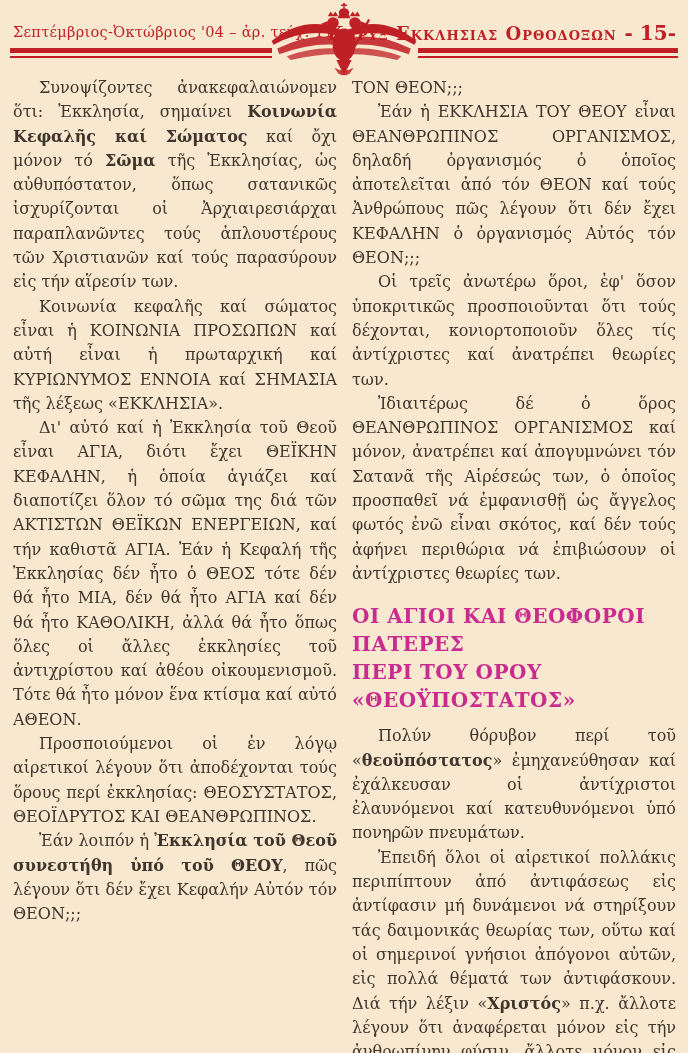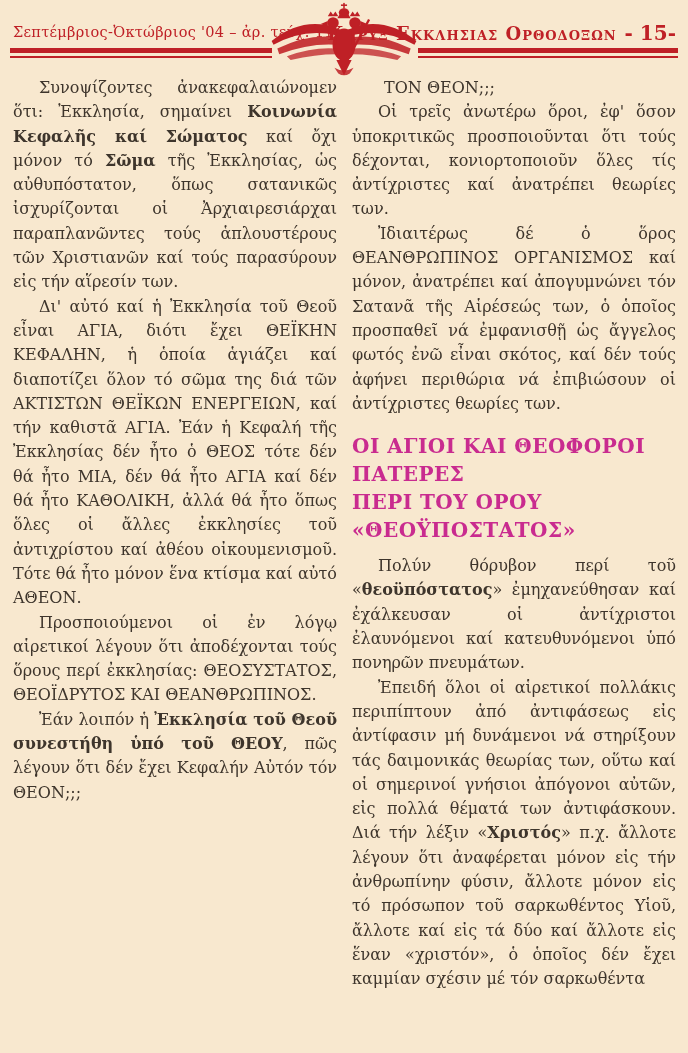--- a/index.html
+++ b/index.html
@@ -34,21 +34,21 @@
   
   .content{
     display:flex;gap:15px;padding:14px 12px 0 13px;
   }
   .col{flex:1 1 0;min-width:0;}
   p.body-para{
     margin:0;color:var(--ink,#3e352c);
     font-size:16px;line-height:24.3px;
     text-align:justify;text-indent:26px;
   }
-  p.body-para.no-indent{text-indent:0;margin-left:32px;}
+  p.body-para.no-indent{text-indent:0;}
   p.body-para b{font-weight:bold;}
   h2.col-heading{
     margin:16px 0 10px 0;
     color:var(--magenta,#c92b8f);
     font-size:20px;line-height:28px;font-weight:bold;
     white-space:pre-line;letter-spacing:.5px;
   }
 </style>
 </head>
 <body>
@@ -95,26 +95,28 @@
         <path d="M140 58 Q112 48 88 50 L88 56 Q110 56 136 62 Z" opacity="0.75"></path>
 
         <rect x="92" y="16" width="2.4" height="56" transform="rotate(28 93 44)"></rect>
       </g>
     </svg>
   </div>
 
   <div class="content">
     <div class="col">
         <p class="body-para"><span>Συνοψίζοντες ἀνακεφαλαιώνομεν ὅτι: Ἐκκλησία, σημαίνει </span><b>Κοινωνία Κεφαλῆς καί Σώματος</b><span> καί ὄχι μόνον τό </span><b>Σῶμα</b><span> τῆς Ἐκκλησίας, ὡς αὐθυπόστατον, ὅπως σατανικῶς ἰσχυρίζονται οἱ Ἀρχιαιρεσιάρχαι παραπλανῶντες τούς ἁπλουστέρους τῶν Χριστιανῶν καί τούς παρασύρουν εἰς τήν αἵρεσίν των.</span></p>
+        <p class="body-para"><span>Κοινωνία κεφαλῆς καί σώματος εἶναι ἡ ΚΟΙΝΩΝΙΑ ΠΡΟΣΩΠΩΝ καί αὐτή εἶναι ἡ πρωταρχική καί ΚΥΡΙΩΝΥΜΟΣ ΕΝΝΟΙΑ καί ΣΗΜΑΣΙΑ τῆς λέξεως «ΕΚΚΛΗΣΙΑ».</span></p>
         <p class="body-para"><span>Δι' αὐτό καί ἡ Ἐκκλησία τοῦ Θεοῦ εἶναι ΑΓΙΑ, διότι ἔχει ΘΕΪΚΗΝ ΚΕΦΑΛΗΝ, ἡ ὁποία ἁγιάζει καί διαποτίζει ὅλον τό σῶμα της διά τῶν ΑΚΤΙΣΤΩΝ ΘΕΪΚΩΝ ΕΝΕΡΓΕΙΩΝ, καί τήν καθιστᾶ ΑΓΙΑ. Ἐάν ἡ Κεφαλή τῆς Ἐκκλησίας δέν ἦτο ὁ ΘΕΟΣ τότε δέν θά ἦτο ΜΙΑ, δέν θά ἦτο ΑΓΙΑ καί δέν θά ἦτο ΚΑΘΟΛΙΚΗ, ἀλλά θά ἦτο ὅπως ὅλες οἱ ἄλλες  ἐκκλησίες τοῦ ἀντιχρίστου καί ἀθέου οἰκουμενισμοῦ. Τότε θά ἦτο μόνον ἕνα κτίσμα καί αὐτό ΑΘΕΟΝ.</span></p>
         <p class="body-para"><span>Προσποιούμενοι οἱ ἐν λόγῳ αἱρετικοί λέγουν ὅτι ἀποδέχονται τούς ὅρους περί ἐκκλησίας: ΘΕΟΣΥΣΤΑΤΟΣ, ΘΕΟΪΔΡΥΤΟΣ ΚΑΙ ΘΕΑΝΘΡΩΠΙΝΟΣ.</span></p>
         <p class="body-para"><span>Ἐάν λοιπόν ἡ </span><b>Ἐκκλησία τοῦ Θεοῦ συνεστήθη  ὑπό τοῦ ΘΕΟΥ</b><span>, πῶς λέγουν ὅτι δέν ἔχει Κεφαλήν Αὐτόν τόν ΘΕΟΝ;;;</span></p>
       </div>
     <div class="col">
         <p class="body-para no-indent"><span>ΤΟΝ ΘΕΟΝ;;;</span></p>
+        <p class="body-para"><span>Ἐάν ἡ ΕΚΚΛΗΣΙΑ ΤΟΥ ΘΕΟΥ εἶναι ΘΕΑΝΘΡΩΠΙΝΟΣ ΟΡΓΑΝΙΣΜΟΣ, δηλαδή ὀργανισμός ὁ ὁποῖος ἀποτελεῖται ἀπό τόν ΘΕΟΝ καί τούς Ἀνθρώπους πῶς λέγουν ὅτι δέν ἔχει ΚΕΦΑΛΗΝ ὁ ὀργανισμός Αὐτός τόν ΘΕΟΝ;;;</span></p>
         <p class="body-para"><span>Οἱ τρεῖς ἀνωτέρω ὅροι, ἐφ' ὅσον ὑποκριτικῶς προσποιοῦνται ὅτι τούς δέχονται, κονιορτοποιοῦν ὅλες τίς ἀντίχριστες καί ἀνατρέπει θεωρίες των.</span></p>
         <p class="body-para"><span>Ἰδιαιτέρως δέ ὁ ὅρος ΘΕΑΝΘΡΩΠΙΝΟΣ ΟΡΓΑΝΙΣΜΟΣ καί μόνον, ἀνατρέπει καί ἀπογυμνώνει τόν Σατανᾶ τῆς Αἱρέσεώς των, ὁ ὁποῖος προσπαθεῖ νά ἐμφανισθῇ ὡς ἄγγελος φωτός ἐνῶ εἶναι σκότος, καί δέν τούς ἀφήνει περιθώρια νά ἐπιβιώσουν οἱ ἀντίχριστες θεωρίες των.</span></p>
         <h2 class="col-heading">ΟΙ ΑΓΙΟΙ ΚΑΙ ΘΕΟΦΟΡΟΙ
 ΠΑΤΕΡΕΣ
 ΠΕΡΙ ΤΟΥ ΟΡΟΥ
 «ΘΕΟΫΠΟΣΤΑΤΟΣ»</h2>
         <p class="body-para"><span>Πολύν θόρυβον περί τοῦ «</span><b>θεοϋπόστατος</b><span>» ἐμηχανεύθησαν καί ἐχάλκευσαν οἱ ἀντίχριστοι ἐλαυνόμενοι καί κατευθυνόμενοι ὑπό πονηρῶν πνευμάτων.</span></p>
         <p class="body-para"><span>Ἐπειδή ὅλοι οἱ αἱρετικοί πολλάκις περιπίπτουν ἀπό ἀντιφάσεως εἰς ἀντίφασιν μή δυνάμενοι νά στηρίξουν τάς δαιμονικάς θεωρίας των, οὕτω καί οἱ σημερινοί γνήσιοι ἀπόγονοι αὐτῶν, εἰς πολλά θέματά των ἀντιφάσκουν. Διά τήν λέξιν «</span><b>Χριστός</b><span>» π.χ. ἄλλοτε λέγουν ὅτι ἀναφέρεται μόνον εἰς τήν ἀνθρωπίνην φύσιν, ἄλλοτε μόνον εἰς τό πρόσωπον τοῦ σαρκωθέντος Υἱοῦ, ἄλλοτε καί εἰς τά δύο καί ἄλλοτε εἰς ἕναν «χριστόν», ὁ ὁποῖος δέν ἔχει καμμίαν σχέσιν μέ τόν σαρκωθέντα</span></p>
       </div>
   </div>

